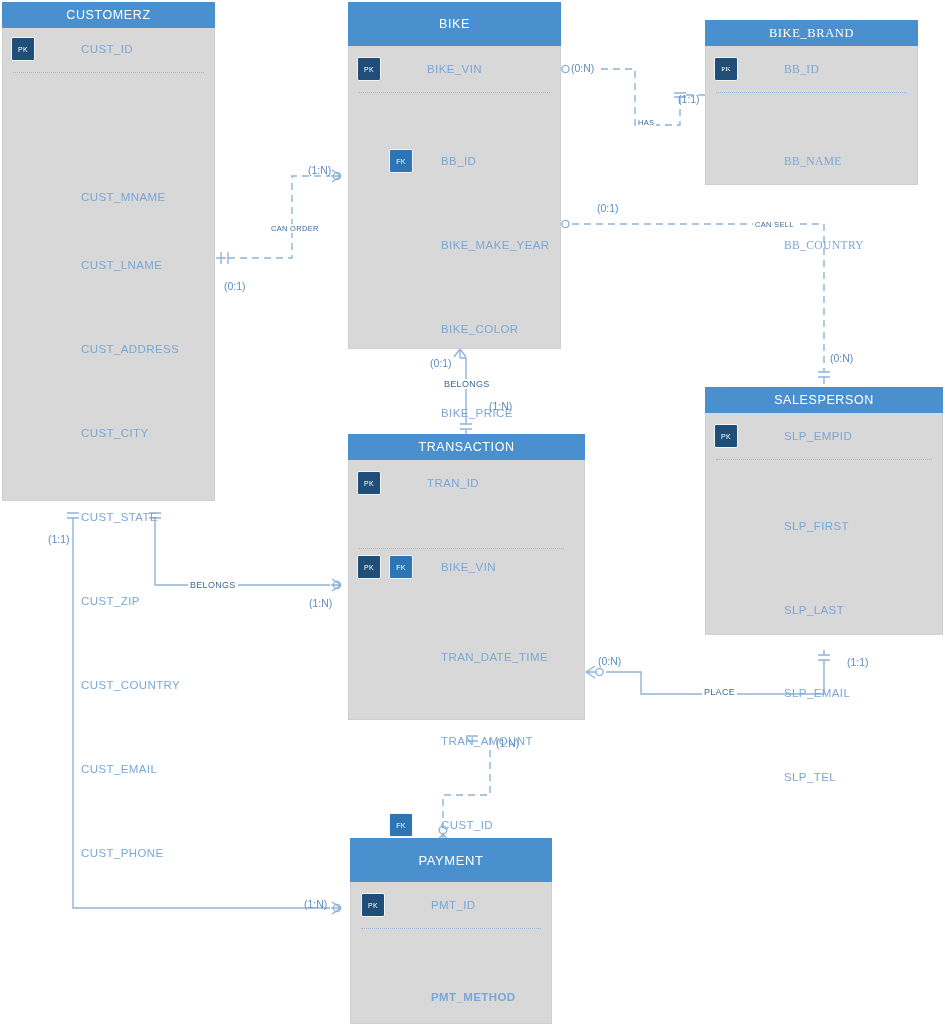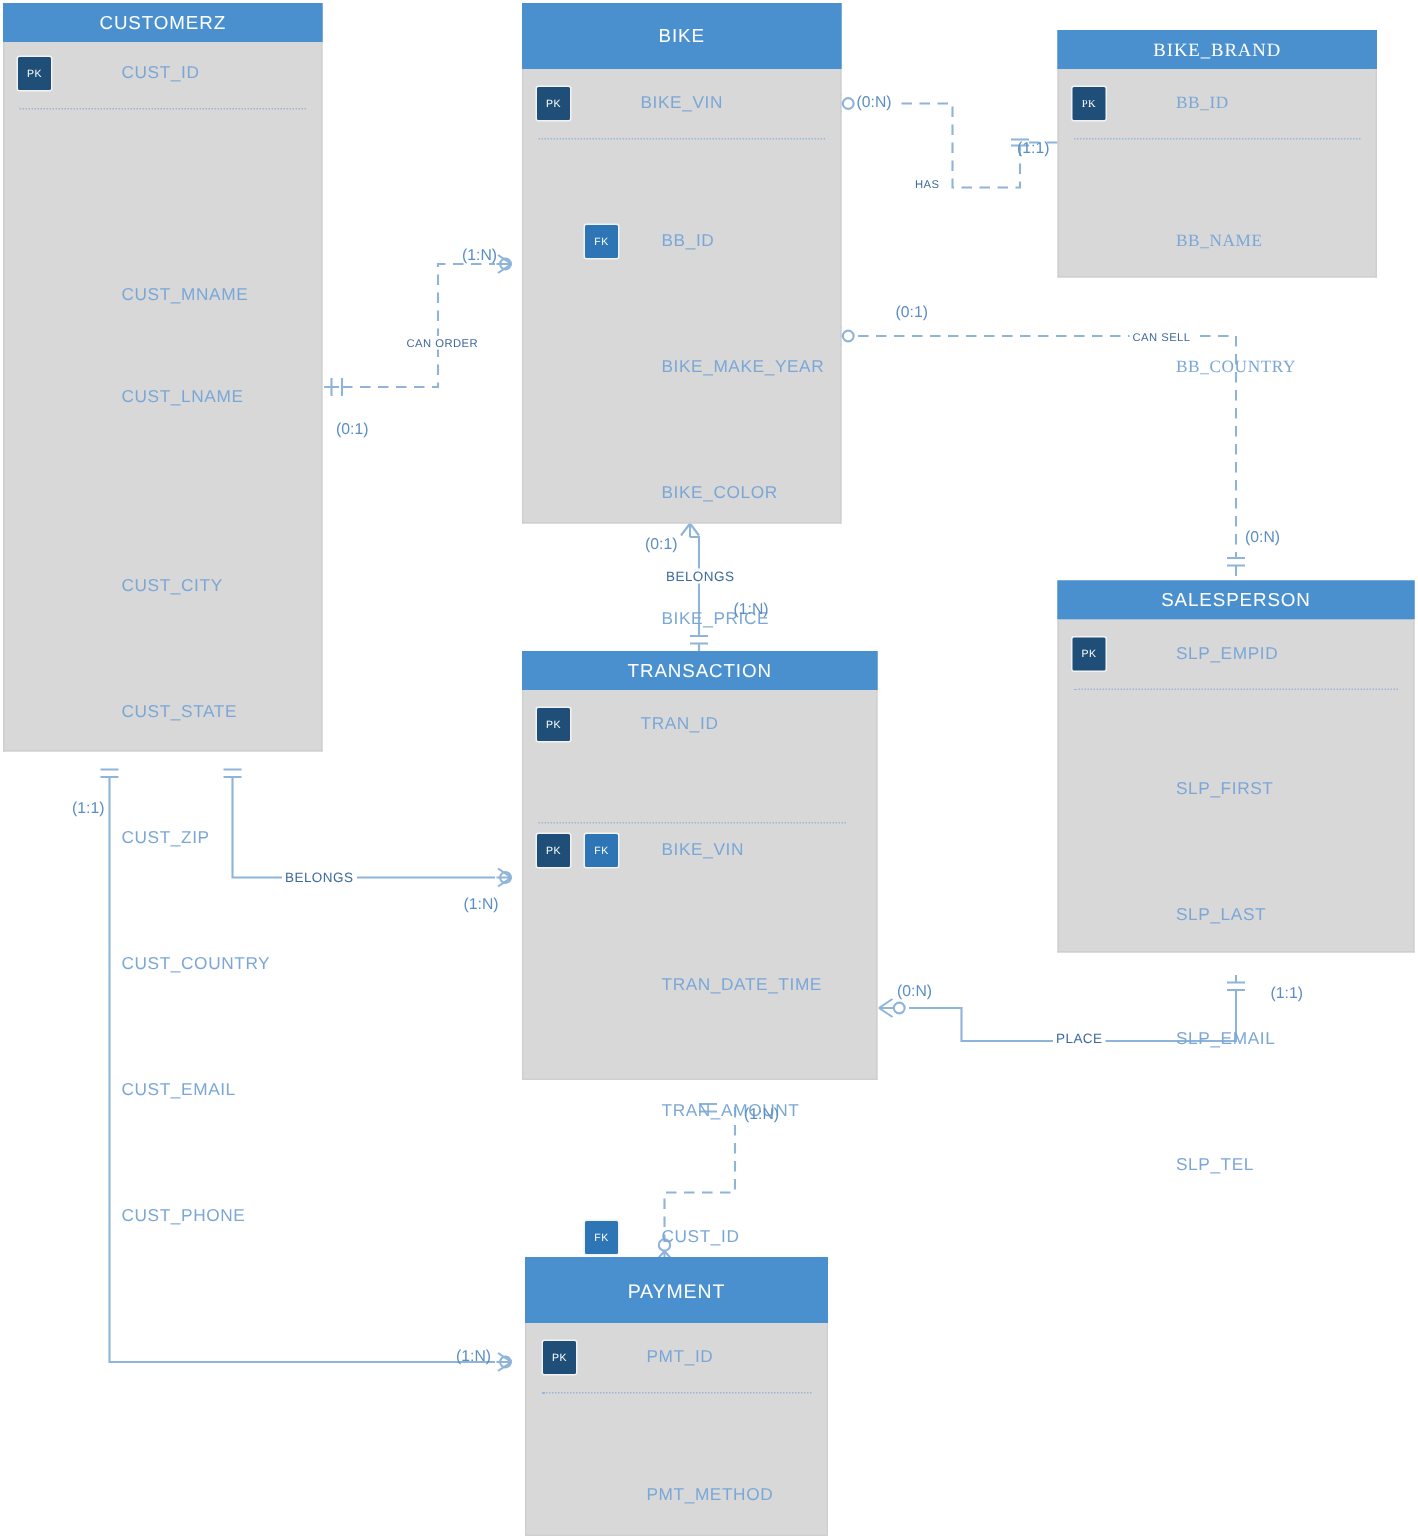--- a/index.html
+++ b/index.html
@@ -121,20 +121,23 @@
       <span class="badge pk p1">PK</span>
       <span class="attr-name">CUST_ID</span>
     </div>
     <div class="sep" style="top:44px;"></div>
     <div class="attr" style="top:106px;">
         <span class="attr-name">CUST_MNAME</span>
       </div>
     <div class="attr" style="top:132px;">
         <span class="attr-name">CUST_LNAME</span>
       </div>
+    <div class="attr" style="top:174px;">
+        <span class="attr-name">CUST_ADDRESS</span>
+      </div>
     <div class="attr" style="top:216px;">
         <span class="attr-name">CUST_CITY</span>
       </div>
     <div class="attr" style="top:258px;">
         <span class="attr-name">CUST_STATE</span>
       </div>
     <div class="attr" style="top:300px;">
         <span class="attr-name">CUST_ZIP</span>
       </div>
     <div class="attr" style="top:342px;">
@@ -253,29 +256,29 @@
 
 <div class="entity" style="left:350px;top:838px;width:202px;">
   <div class="ent-header" style="height:44px;font-size:13px;">PAYMENT</div>
   <div class="ent-body" style="height:142px;">
     <div class="attr" style="top:2px;">
       <span class="badge pk p1" style="left:10px;">PK</span>
       <span class="attr-name" style="left:80px;">PMT_ID</span>
     </div>
     <div class="sep" style="top:46px;"></div>
     <div class="attr" style="top:52px;">
-        <span class="attr-name" style="left:80px;">PMT_METHOD</span>
+        <span class="attr-name" style="left:80px;font-weight:bold;">PMT_METHOD</span>
       </div>
 
   </div>
 </div>
 
 <span class="card" style="left:571px;top:62px;">(0:N)</span>
 <span class="card" style="left:678px;top:93px;">(1:1)</span>
-<span class="rel" style="left:608px;top:118px;">HAS</span>
+<span class="rel" style="left:636px;top:118px;">HAS</span>
 
 <span class="card" style="left:224px;top:280px;">(0:1)</span>
 <span class="card" style="left:308px;top:164px;">(1:N)</span>
 <span class="rel" style="left:269px;top:224px;">CAN ORDER</span>
 
 <span class="card" style="left:597px;top:202px;">(0:1)</span>
 <span class="card" style="left:830px;top:352px;">(0:N)</span>
 <span class="rel" style="left:753px;top:220px;">CAN SELL</span>
 
 <span class="card" style="left:430px;top:357px;">(0:1)</span>

